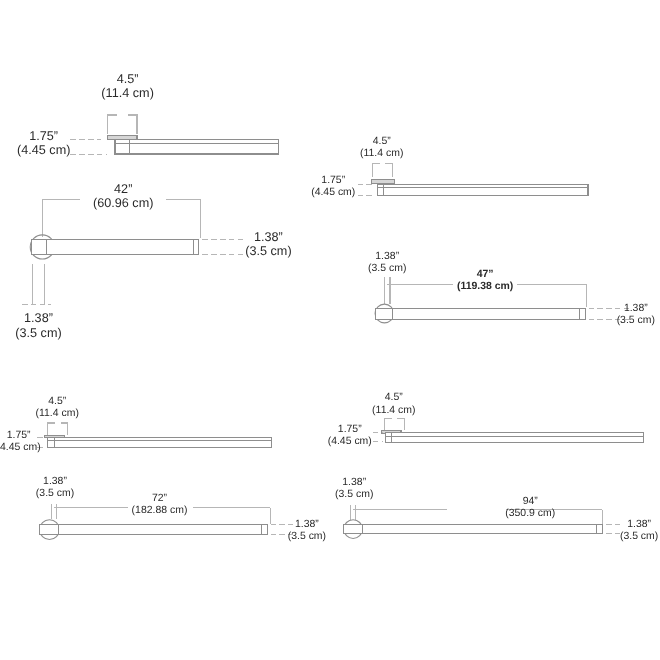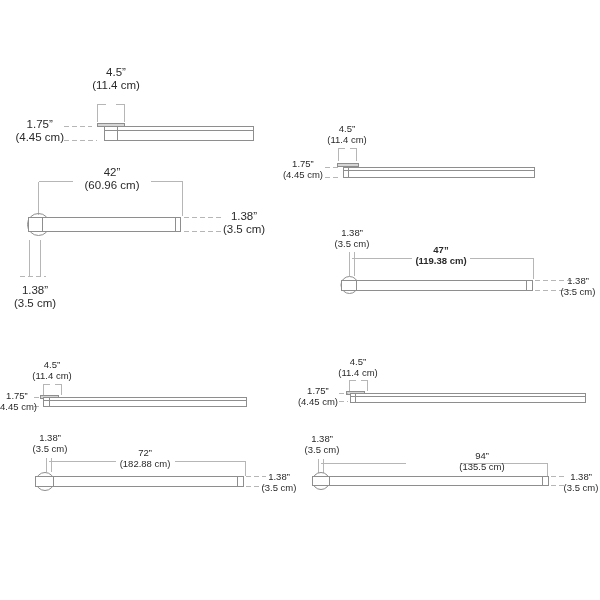--- a/index.html
+++ b/index.html
@@ -188,20 +188,20 @@
   <div class="lbl-r f9" style="right:262px;top:385px;">
     <div>1.75”</div>
     <div>(4.45 cm)</div>
   </div>
   <div class="lbl f9" style="left:322px;top:433px;">
     <div>1.38”</div>
     <div>(3.5 cm)</div>
   </div>
   <div class="lbl f9" style="left:449px;top:450px;margin-left:33px;">
     <div>94”</div>
-    <div>(135.5 cm)</div>
+    <div>(350.9 cm)</div>
   </div>
   <div class="lbl f9" style="left:581px;top:471px;">
     <div>1.38”</div>
     <div>(3.5 cm)</div>
   </div>
 
 </div>
 
 </body></html>

